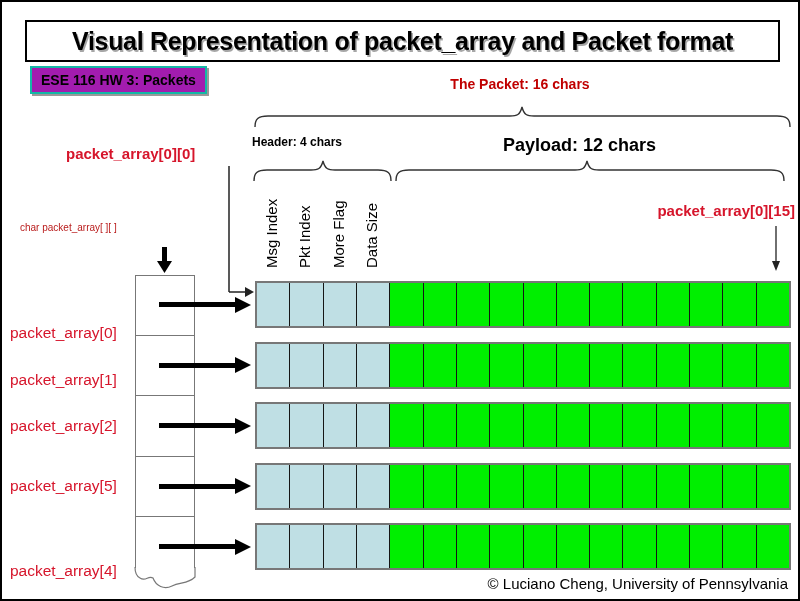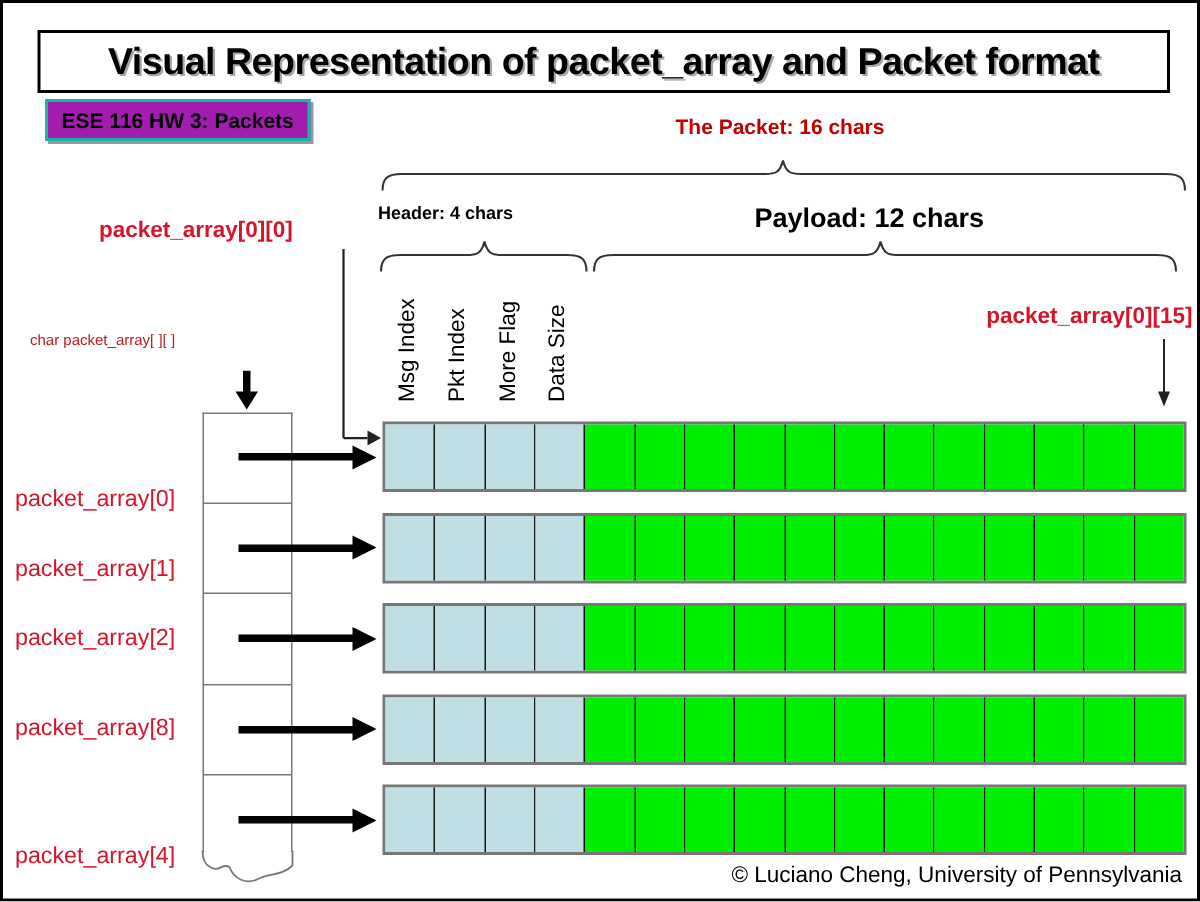--- a/index.html
+++ b/index.html
@@ -157,21 +157,21 @@
         <div class="cell" style="background: rgb(0, 239, 0);"></div>
         <div class="cell" style="background: rgb(0, 239, 0);"></div>
         <div class="cell" style="background: rgb(0, 239, 0);"></div>
         <div class="cell" style="background: rgb(0, 239, 0);"></div>
         <div class="cell" style="background: rgb(0, 239, 0);"></div>
         <div class="cell" style="background: rgb(0, 239, 0);"></div>
         <div class="cell" style="background: rgb(0, 239, 0);"></div>
         <div class="cell" style="background: rgb(0, 239, 0);"></div>
         <div class="cell" style="background: rgb(0, 239, 0);"></div>
       </div>
-      <div class="abs row-label" style="top: 475px;">packet_array[8]</div>
+      <div class="abs row-label" style="top: 475px;">packet_array[5]</div>
       <div class="abs thick-arrow" style="left: 157px; width: 77px; top: 481.5px;"></div>
       <div class="abs packet-row" style="top: 460.5px;">
         <div class="cell" style="background: rgb(191, 223, 228);"></div>
         <div class="cell" style="background: rgb(191, 223, 228);"></div>
         <div class="cell" style="background: rgb(191, 223, 228);"></div>
         <div class="cell" style="background: rgb(191, 223, 228);"></div>
         <div class="cell" style="background: rgb(0, 239, 0);"></div>
         <div class="cell" style="background: rgb(0, 239, 0);"></div>
         <div class="cell" style="background: rgb(0, 239, 0);"></div>
         <div class="cell" style="background: rgb(0, 239, 0);"></div>

